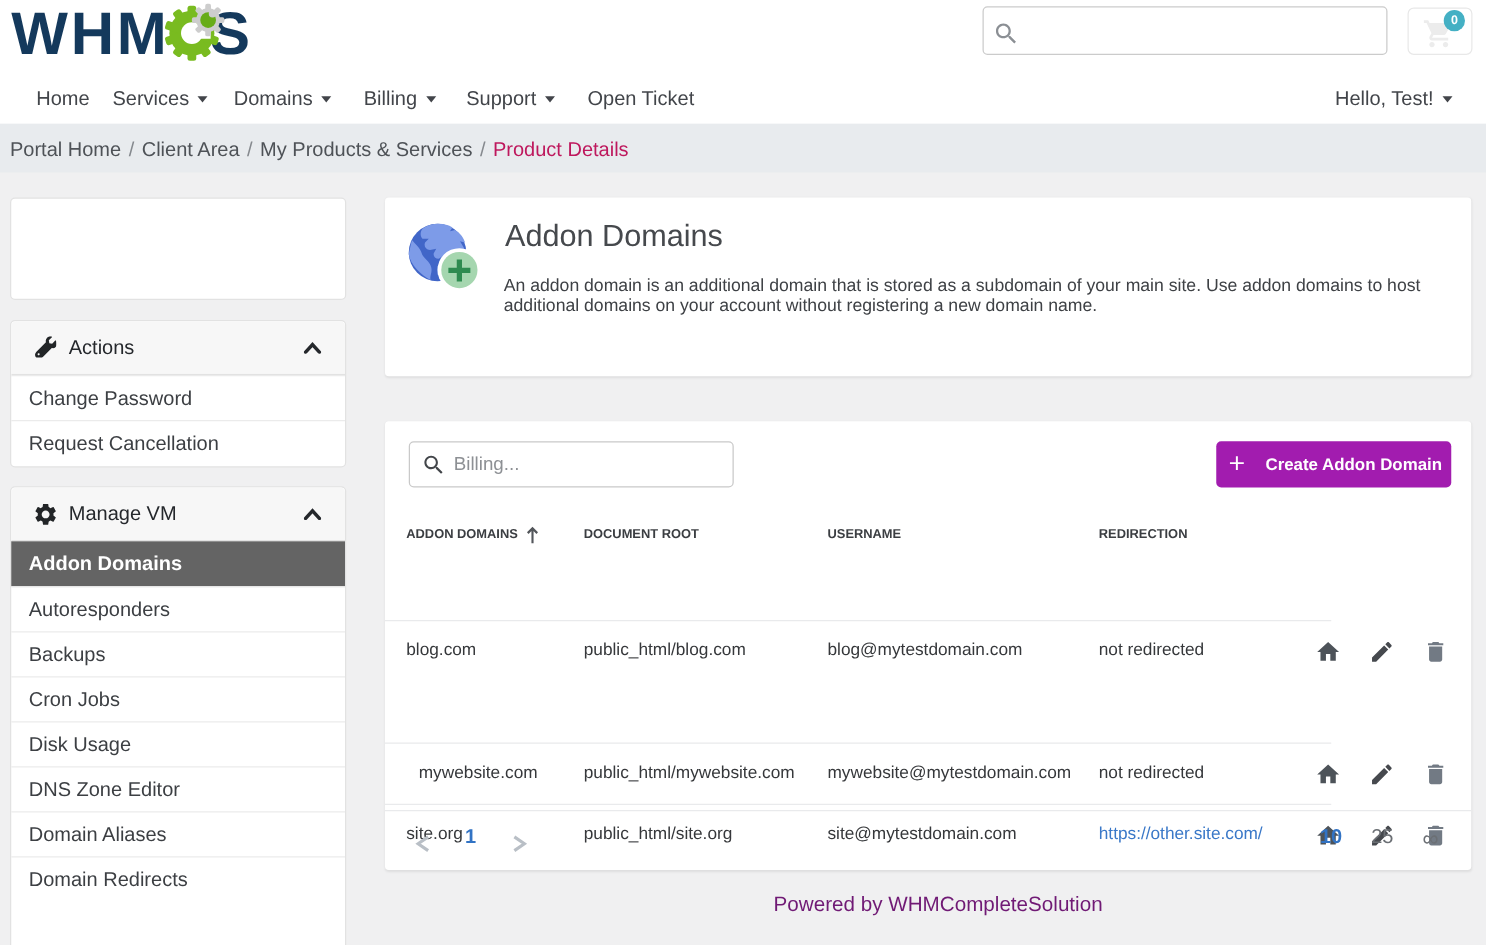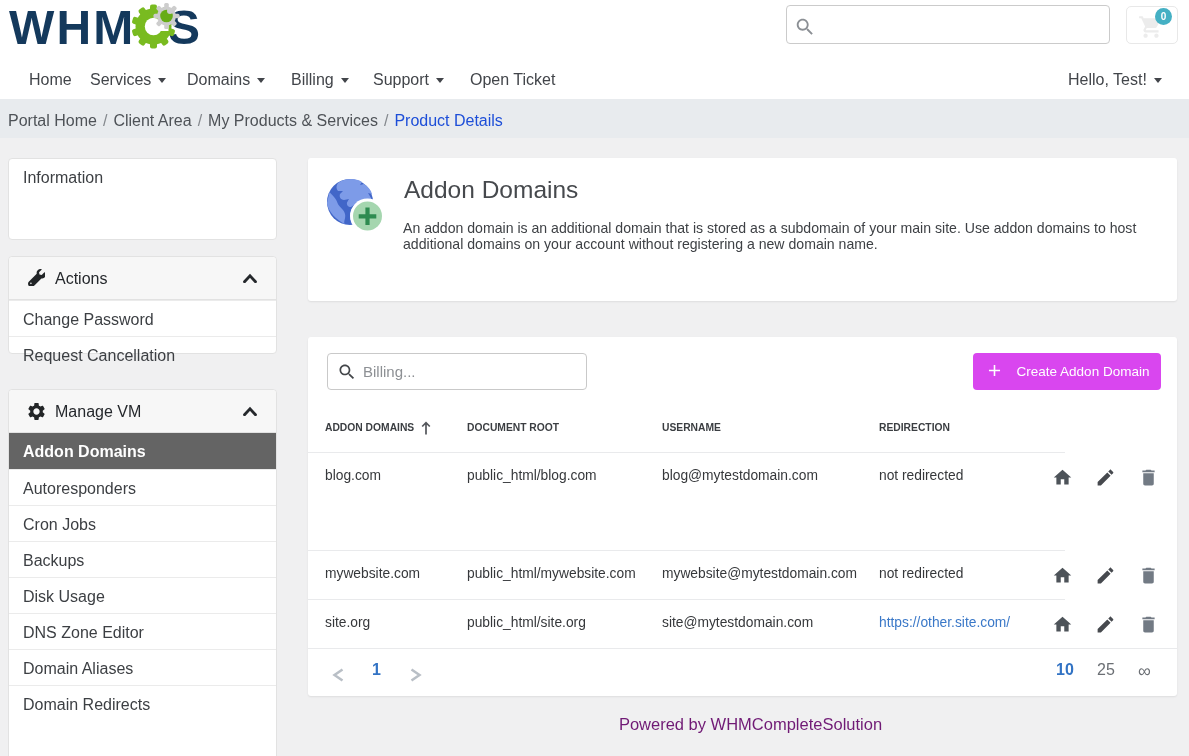--- a/index.html
+++ b/index.html
@@ -12,44 +12,44 @@
 #searchbox { position:absolute; left:786px; top:5px; width:324px; height:39px; border:1px solid #cbcbcb; border-radius:4px; background:#fff; }
 #searchbox .ph { position:absolute; left:49px; top:10px; font-size:15.5px; color:#a9adb2; }
 #cartbtn { position:absolute; left:1126px; top:6px; width:52px; height:38px; background:#fff; border:1px solid #e8e8e8; border-radius:5px; }
 #cartbadge { position:absolute; left:1155px; top:8px; width:17px; height:17px; border-radius:50%; background:#44b0c4; color:#fff; font-size:10px; font-weight:bold; text-align:center; line-height:17px; }
 .navitem { position:absolute; top:71px; font-size:16px; color:#42454a; white-space:nowrap; }
 .caret { display:inline-block; width:0; height:0; border-left:4.5px solid transparent; border-right:4.5px solid transparent; border-top:5px solid #42454a; margin-left:7px; vertical-align:2px; }
 
 
 #breadcrumb { position:absolute; top:99px; left:0; width:1189px; height:39px; background:#e8ebee; font-size:16px; color:#4e5257; line-height:40px; padding-left:8px; padding-top:2px; }
 #breadcrumb .sep { color:#85898e; padding:0 6px; }
-#breadcrumb .last { color:#1d4ed8;margin-top:15px; }
+#breadcrumb .last { color:#be185d;margin-top:15px; }
 
 
 .panel { position:absolute; left:8px; width:269px; background:#fff; border:1px solid #e2e2e2; border-radius:4px; }
 .panel-h { position:relative; height:43px; background:#f7f7f7; border-bottom:1px solid #e2e2e2; border-radius:4px 4px 0 0; }
 .panel-h .ttl { position:absolute; left:46px; top:13px; font-size:16px; color:#25282c; }
 .panel-h svg.picon { position:absolute; left:18px; top:12px; }
 .chev { position:absolute; left:234px; top:16px; }
 .pitem { height:36px; box-sizing:border-box; line-height:37px; padding-left:14px; font-size:16px; color:#3c3f43; border-top:1px solid #ebebeb; overflow:hidden; }
 .pitem:first-child { border-top:none; }
 .pitem.sel { background:#646464; color:#fff; font-weight:bold; border-top:none; }
 
 
 .card { position:absolute; left:308px; width:869px; background:#fff; border-radius:3px; box-shadow:0 1px 2px rgba(0,0,0,0.08); }
 #card1 { top:158px; height:143px; }
 #card1 h1 { position:absolute; left:96px; top:18px; font-size:24.5px; font-weight:normal; color:#46494d; }
 #card1 .desc { position:absolute; left:95px; top:62px; font-size:14.1px; line-height:16px; color:#3e4145; }
 
 #card2 { top:337px; height:359px; }
 #tsearch { position:absolute; left:19px; top:16px; width:260px; height:37px; border:1px solid #c9c9c9; border-radius:4px; }
 #tsearch .ph { position:absolute; left:35px; top:9px; font-size:15px; color:#8d9094; }
-#createbtn { position:absolute; left:665px; top:16px; width:188px; height:37px; background:#d946ef; border-radius:4px; color:#fff; font-size:13.5px; font-weight:normal; text-align:center; line-height:37px; }
+#createbtn { position:absolute; left:665px; top:16px; width:188px; height:37px; background:#a21caf; border-radius:4px; color:#fff; font-size:13.5px; font-weight:bold; text-align:center; line-height:37px; }
 .th { position:absolute; top:85px; font-size:10.3px; font-weight:bold; color:#3b3e42; letter-spacing:0; }
-.row { position:absolute; left:0; width:757px; height:49px; border-top:1px solid #e9eaec; }
+.row { position:absolute; left:0; width:757px; height:49px; border-top:1px solid #e9eaec;margin-top:44px; }
 .cell { position:absolute; top:15px; font-size:13.8px; color:#36383b; }
 .cell a { color:#3a78c8; text-decoration:none; }
 .aicon { position:absolute; top:14px; }
 #pagerow { position:absolute; left:0; top:311px; width:869px; height:48px; border-top:1px solid #e9eaec; }
 
 #footer { position:absolute; top:715px; left:316px; width:869px; text-align:center; font-size:16.5px; color:#701a75; }
 </style>
 </head>
 <body>
 <div id="page">
@@ -103,24 +103,23 @@
     <span class="navitem" style="left:187px">Domains<span class="caret"></span></span>
     <span class="navitem" style="left:291px">Billing<span class="caret"></span></span>
     <span class="navitem" style="left:373px">Support<span class="caret"></span></span>
     <span class="navitem" style="left:470px">Open Ticket</span>
     <span class="navitem" style="left:1068px">Hello, Test!<span class="caret"></span></span>
   </div>
 
   <div id="breadcrumb">Portal Home<span class="sep">/</span>Client Area<span class="sep">/</span>My Products &amp; Services<span class="sep">/</span><span class="last">Product Details</span></div>
 
   <div class="panel" style="top:158px;height:82px">
-    <div class="pitem">Information</div>
-  </div>
-
-  <div class="panel" style="top:256px;height:98px">
+  </div>
+
+  <div class="panel" style="top:256px;height:118px">
     <div class="panel-h">
       <svg class="picon" width="17" height="17" viewBox="0 0 512 512" fill="#222527" style="left:19px;top:12px">
           <path d="M507.7 109.1c-2.4-9.2-13.8-12.4-20.5-5.7l-74.4 74.4-67.9-11.3L333.6 98.6l74.4-74.4c6.8-6.8 3.5-18.2-5.7-20.5C319.9-17 242.2 60.6 263.1 143.2L29.4 376.9c-39.2 39.2-39.2 102.5 0 141.7s102.5 39.2 141.7 0L404.8 285c82.6 20.9 160.2-56.7 102.9-175.9zM88 456c-13.3 0-24-10.7-24-24s10.7-24 24-24 24 10.7 24 24-10.7 24-24 24z"></path>
         </svg>
       <span class="ttl">Actions</span>
       <svg class="chev" width="14" height="10" viewBox="0 0 14 10">
           <path d="M1.5 8.7 L7 2.7 L12.5 8.7" fill="none" stroke="#25282c" stroke-width="2.8" stroke-linecap="round"></path>
         </svg>
     </div>
     <div class="pitem">Change Password</div>
@@ -132,22 +131,22 @@
       <svg class="picon" width="21" height="21" viewBox="0 0 24 24" fill="#222527" style="left:17px;top:11px">
           <path d="M19.14 12.94c.04-.3.06-.61.06-.94 0-.32-.02-.64-.07-.94l2.03-1.58c.18-.14.23-.41.12-.61l-1.92-3.32c-.12-.22-.37-.29-.59-.22l-2.39.96c-.5-.38-1.03-.7-1.62-.94l-.36-2.54c-.04-.24-.24-.41-.48-.41h-3.84c-.24 0-.43.17-.47.41l-.36 2.54c-.59.24-1.13.57-1.62.94l-2.39-.96c-.22-.08-.47 0-.59.22L2.74 8.87c-.12.21-.08.47.12.61l2.03 1.58c-.05.3-.09.63-.09.94s.02.64.07.94l-2.03 1.58c-.18.14-.23.41-.12.61l1.92 3.32c.12.22.37.29.59.22l2.39-.96c.5.38 1.03.7 1.62.94l.36 2.54c.05.24.24.41.48.41h3.84c.24 0 .44-.17.47-.41l.36-2.54c.59-.24 1.13-.56 1.62-.94l2.39.96c.22.08.47 0 .59-.22l1.92-3.32c.12-.22.07-.47-.12-.61l-2.01-1.58zM12 15.6c-1.98 0-3.6-1.62-3.6-3.6s1.62-3.6 3.6-3.6 3.6 1.62 3.6 3.6-1.62 3.6-3.6 3.6z"></path>
         </svg>
       <span class="ttl">Manage VM</span>
       <svg class="chev" width="14" height="10" viewBox="0 0 14 10">
           <path d="M1.5 8.7 L7 2.7 L12.5 8.7" fill="none" stroke="#25282c" stroke-width="2.8" stroke-linecap="round"></path>
         </svg>
     </div>
     <div class="pitem sel">Addon Domains</div>
     <div class="pitem">Autoresponders</div>
+    <div class="pitem">Backups</div>
     <div class="pitem">Cron Jobs</div>
-    <div class="pitem">Backups</div>
     <div class="pitem">Disk Usage</div>
     <div class="pitem">DNS Zone Editor</div>
     <div class="pitem">Domain Aliases</div>
     <div class="pitem">Domain Redirects</div>
   </div>
 
   <div class="card" id="card1">
     <svg width="62" height="58" viewBox="0 0 62 58" style="position:absolute;left:17px;top:18px">
       <circle cx="25" cy="26" r="23" fill="#4166c8"></circle>
       <path d="M13 7 C19 2.5 30 1.5 37 6 L35 9 L39 8 C43 10.5 46 14 47 18 L43 17 L46 22 C46.5 24 46.5 26 46 28 L41 26 L43 31 L38 30 L39 34 C36 36 32 36 30 33 L29 29 L26 31 C23 31 21.5 29 22 26.5 L24 23 L19 24 C15.5 23.5 14 21 15 18 L18 15 L13 15 C11 13 11 9.5 13 7 Z" fill="#7d9be8"></path>
@@ -189,21 +188,21 @@
           <path d="M10 20v-6h4v6h5v-8h3L12 3 2 12h3v8z"></path>
         </svg>
       <svg class="aicon" width="21" height="21" style="left:787px" viewBox="0 0 24 24" fill="#46494e">
           <path d="M3 17.25V21h3.75L17.81 9.94l-3.75-3.75L3 17.25zM20.71 7.04c.39-.39.39-1.02 0-1.41l-2.34-2.34c-.39-.39-1.02-.39-1.41 0l-1.83 1.83 3.75 3.75 1.83-1.83z"></path>
         </svg>
       <svg class="aicon" width="21" height="21" style="left:830px" viewBox="0 0 24 24" fill="#727a84">
           <path d="M6 19c0 1.1.9 2 2 2h8c1.1 0 2-.9 2-2V7H6v12zM19 4h-3.5l-1-1h-5l-1 1H5v2h14V4z"></path>
         </svg>
     </div>
     <div class="row" style="top:213px">
-      <span class="cell" style="left:17px">mywebsite.com</span>
+      <span class="cell" style="left:27px">mywebsite.com</span>
       <span class="cell" style="left:159px">public_html/mywebsite.com</span>
       <span class="cell" style="left:354px">mywebsite@mytestdomain.com</span>
       <span class="cell" style="left:571px">not redirected</span>
       <svg class="aicon" width="21" height="21" style="left:744px" viewBox="0 0 24 24" fill="#4d5359">
           <path d="M10 20v-6h4v6h5v-8h3L12 3 2 12h3v8z"></path>
         </svg>
       <svg class="aicon" width="21" height="21" style="left:787px" viewBox="0 0 24 24" fill="#46494e">
           <path d="M3 17.25V21h3.75L17.81 9.94l-3.75-3.75L3 17.25zM20.71 7.04c.39-.39.39-1.02 0-1.41l-2.34-2.34c-.39-.39-1.02-.39-1.41 0l-1.83 1.83 3.75 3.75 1.83-1.83z"></path>
         </svg>
       <svg class="aicon" width="21" height="21" style="left:830px" viewBox="0 0 24 24" fill="#727a84">

